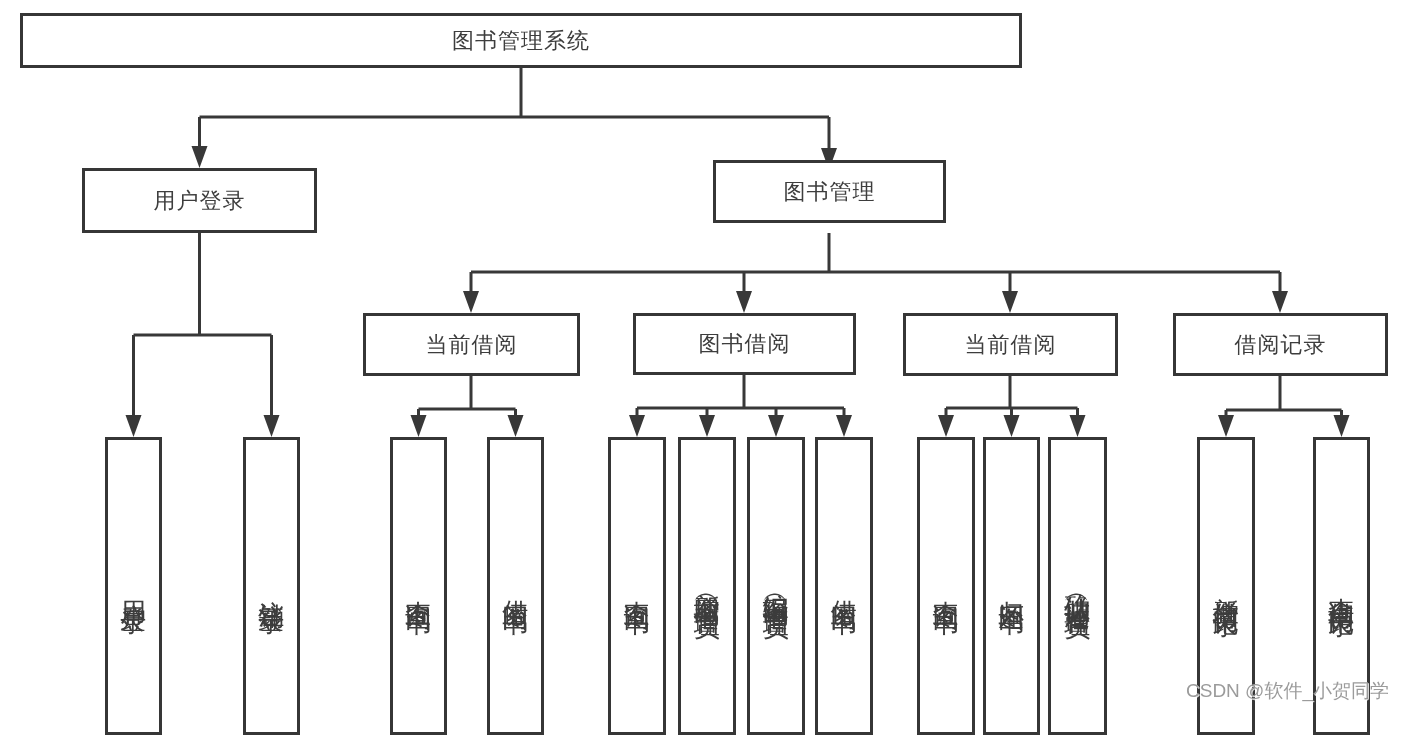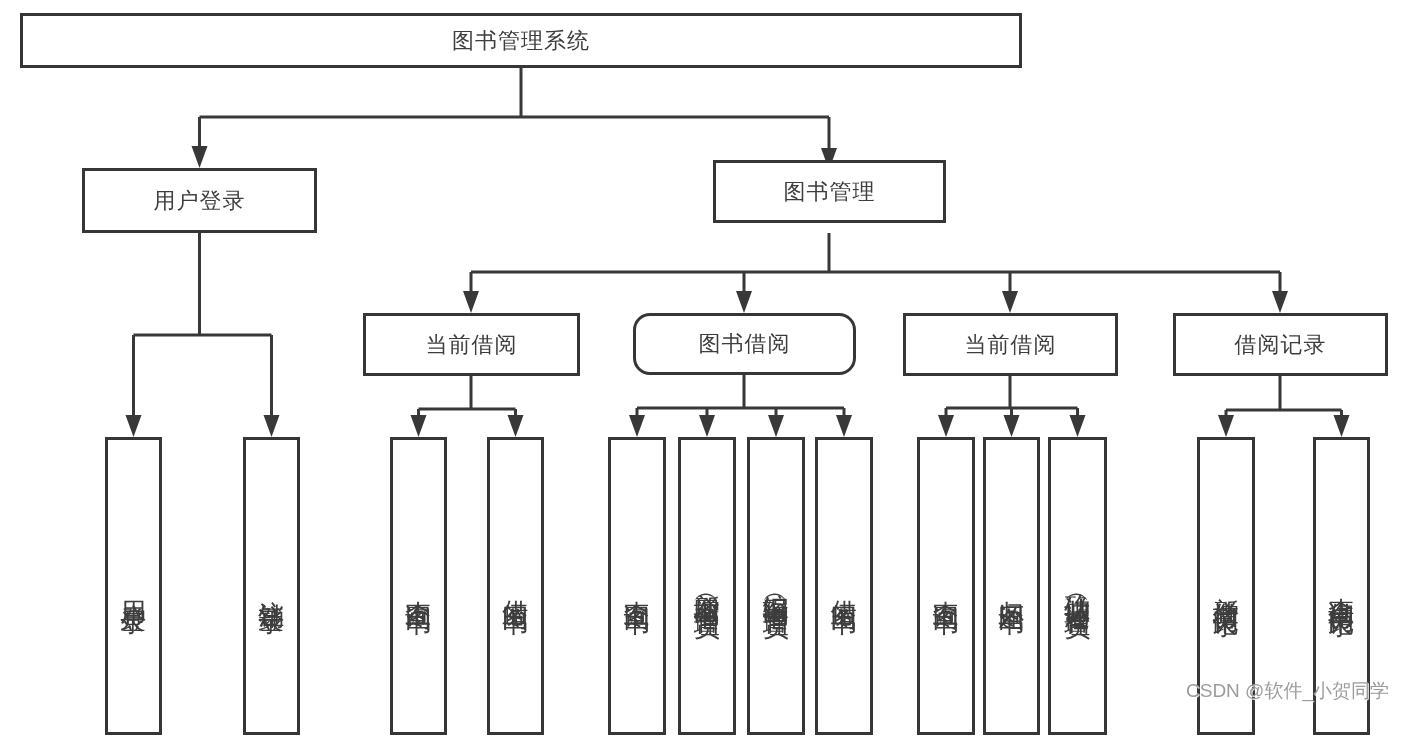--- a/index.html
+++ b/index.html
@@ -15,21 +15,21 @@
   }
   .hbox{font-size:22px;letter-spacing:1px;white-space:nowrap;}
   .vbox{font-size:26px;}
   .vtext{writing-mode:vertical-rl;line-height:1.1;letter-spacing:3px;}
 
   
   #node-root        {left:20px;  top:13px;  width:1002px; height:55px;}
   #node-user-login  {left:82px;  top:168px; width:235px;  height:65px;}
   #node-book-mgmt   {left:713px; top:160px; width:233px;  height:63px;}
   #node-new-rec     {left:363px; top:313px; width:217px;  height:63px;}
-  #node-book-borrow {left:633px; top:313px; width:223px;  height:62px;border-radius:17px;}
+  #node-book-borrow {left:633px; top:313px; width:223px;  height:62px;}
   #node-current     {left:903px; top:313px; width:215px;  height:63px;}
   #node-records     {left:1173px;top:313px; width:215px;  height:63px;}
 
   .leaf{top:437px;height:298px;}
   #leaf-login-1 {left:105px; width:57px;}
   #leaf-login-2 {left:243px; width:57px;}
   #leaf-rec-1   {left:390px; width:57px;}
   #leaf-rec-2   {left:487px; width:57px;}
   #leaf-bor-1   {left:608px; width:58px;}
   #leaf-bor-2   {left:678px; width:58px;}

